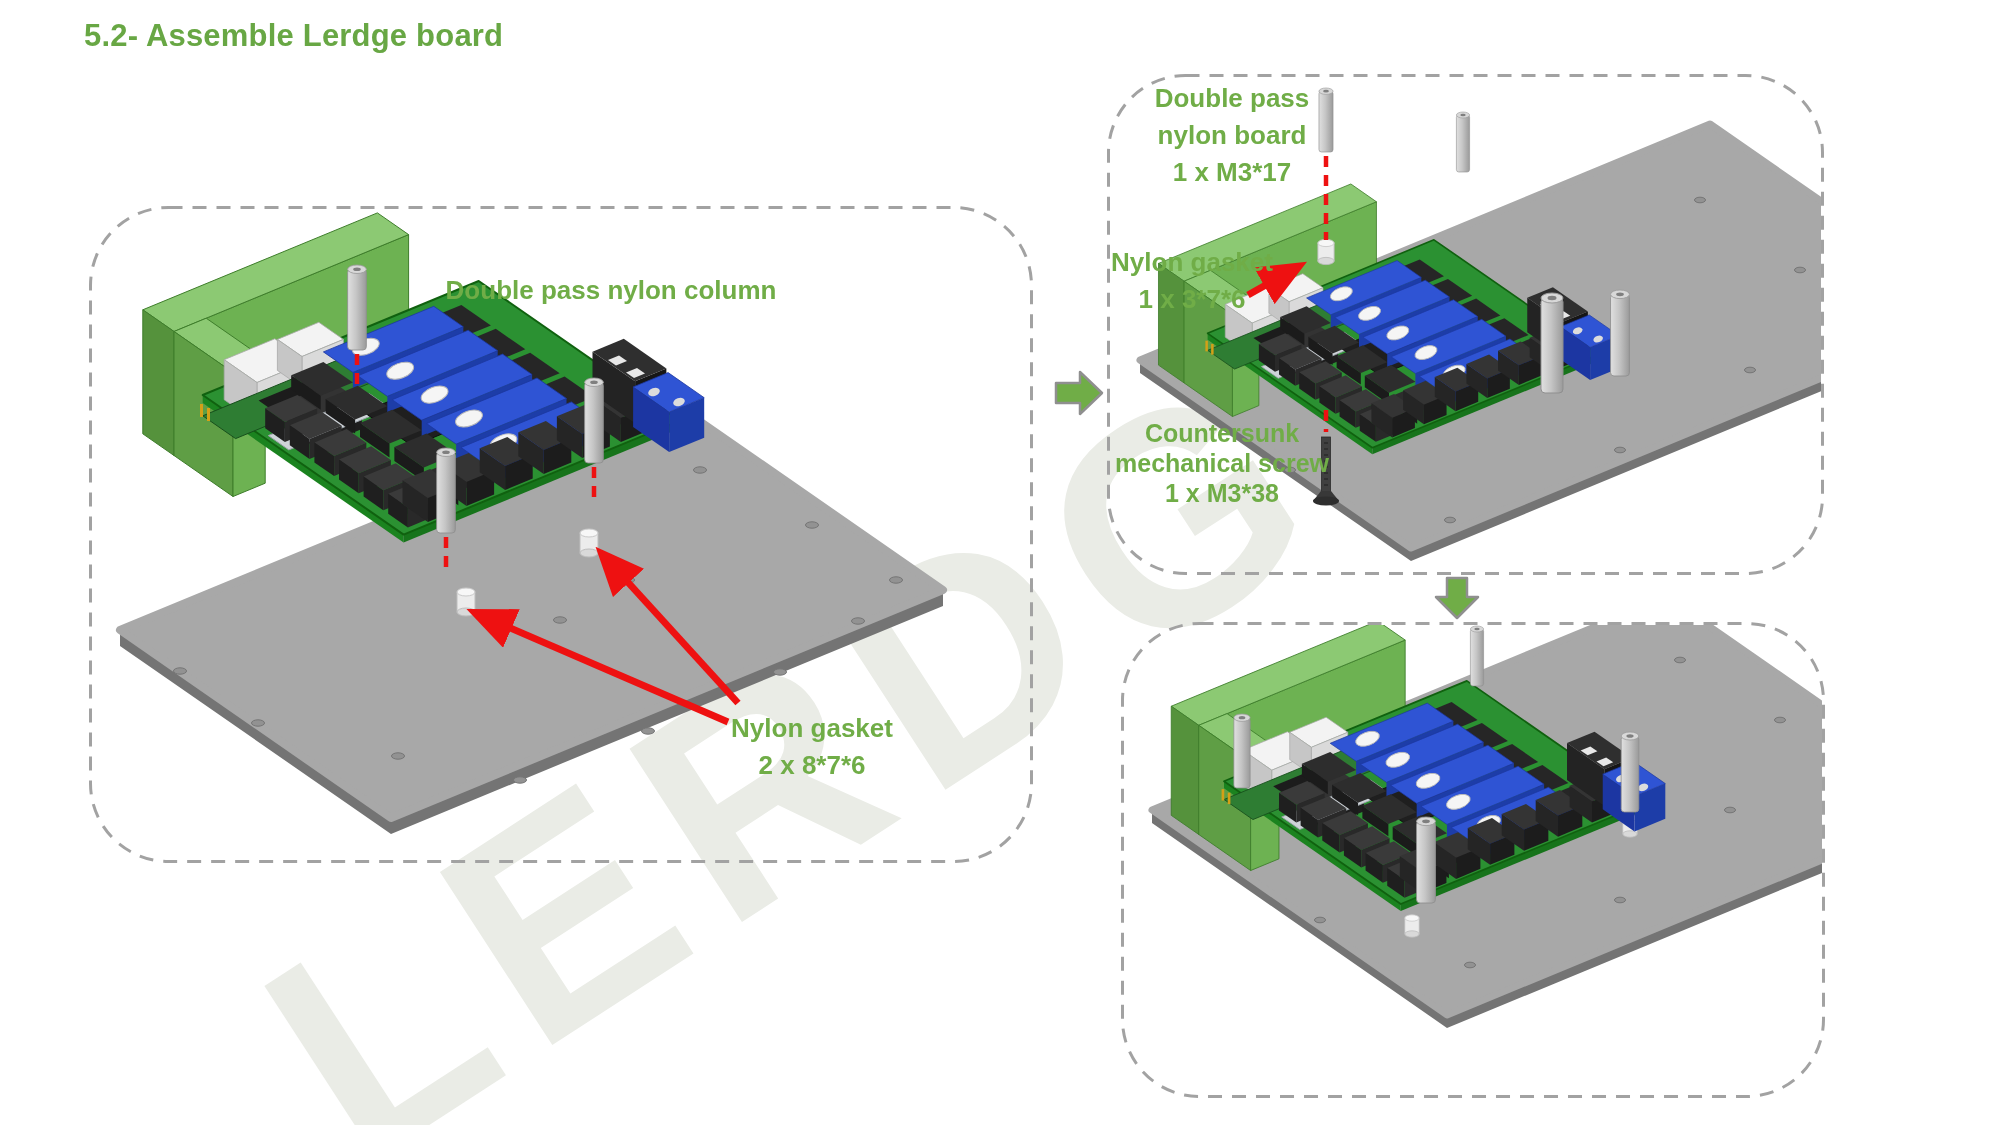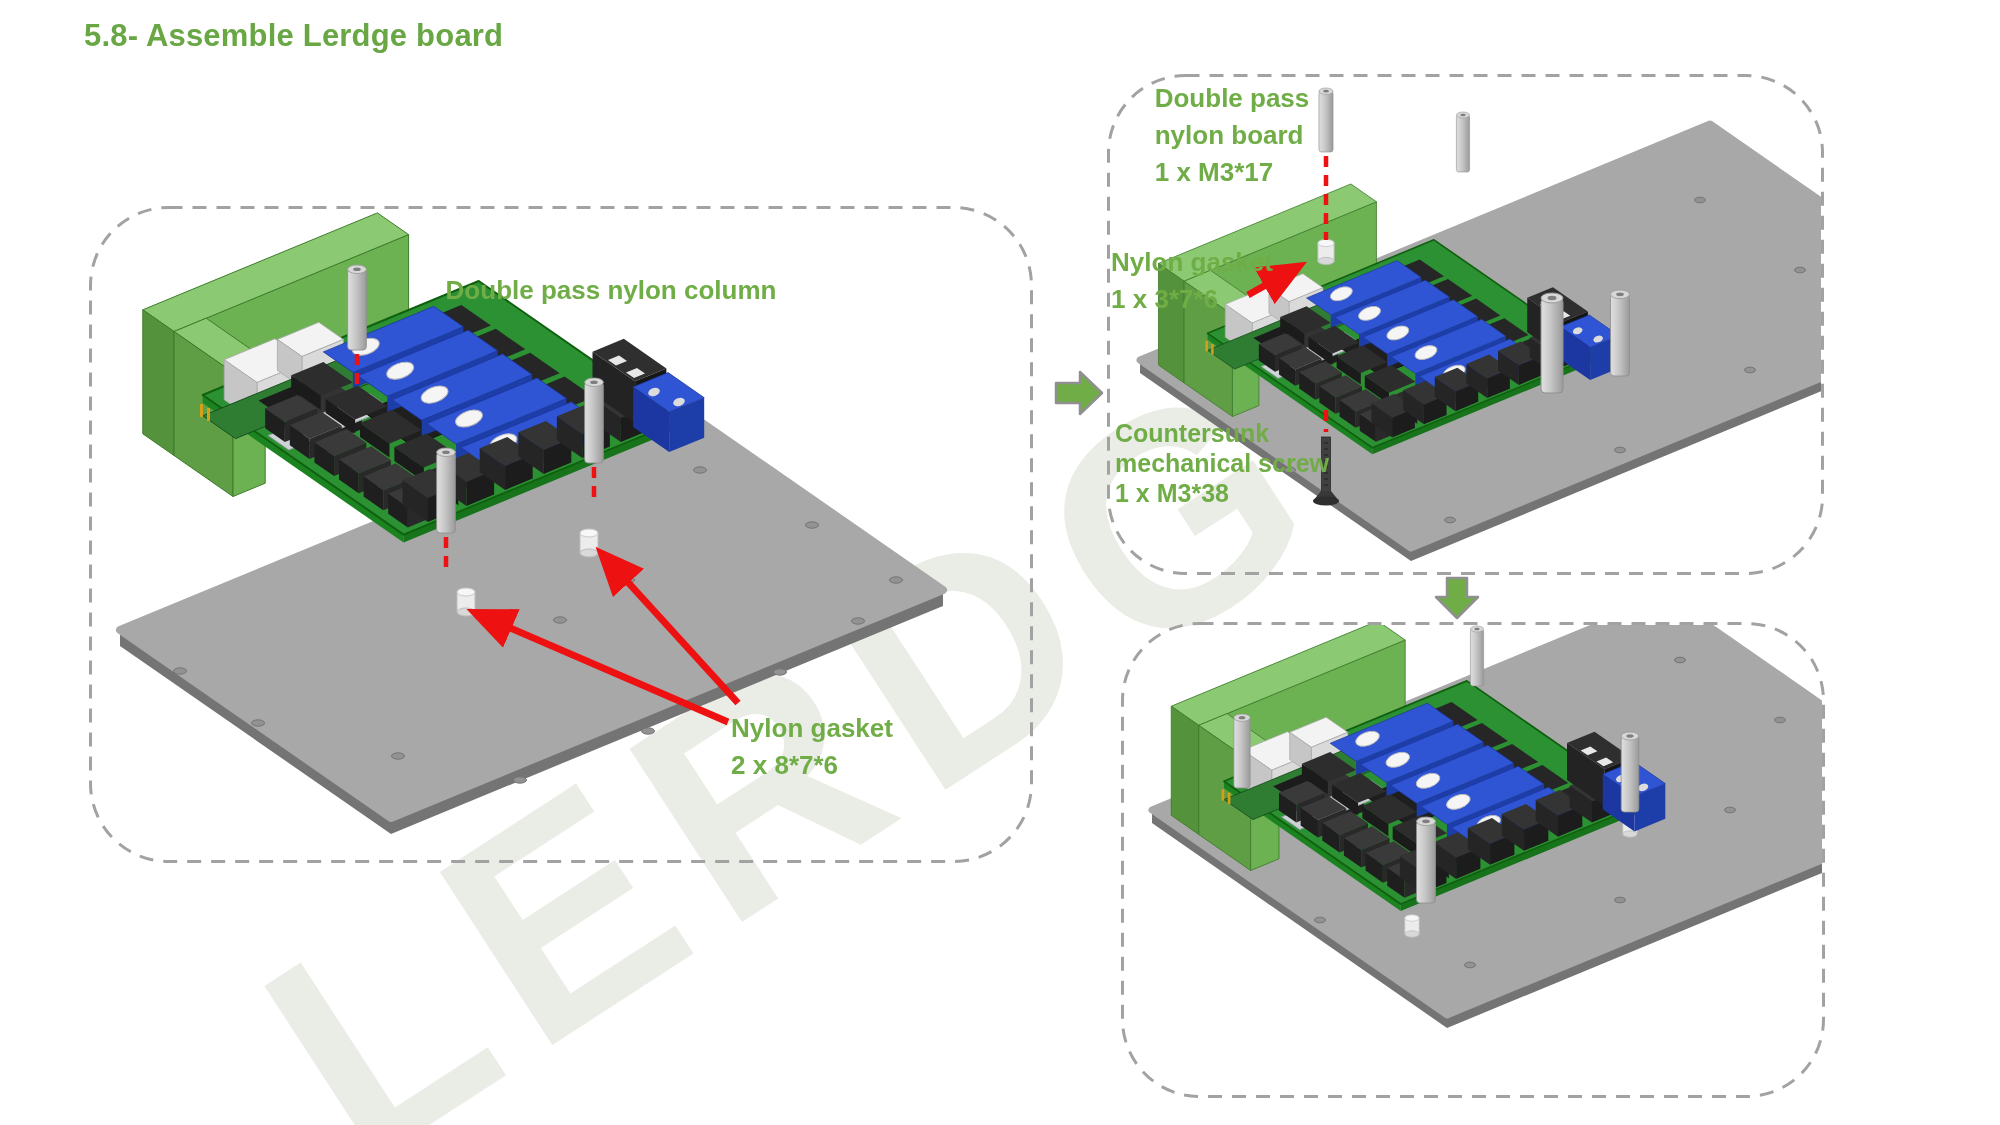--- a/index.html
+++ b/index.html
@@ -1,21 +1,21 @@
 <!DOCTYPE html>
 <html><head>
 <meta charset="utf-8">
 <style>
   html,body{margin:0;padding:0;background:#fff;}
   #stage{position:relative;width:2000px;height:1125px;background:#ffffff;overflow:hidden;
          font-family:"Liberation Sans",sans-serif;}
   #scene-svg{position:absolute;left:0;top:0;}
   .page-title{position:absolute;left:84px;top:18px;font-size:31px;font-weight:bold;
               color:#68a744;letter-spacing:0.2px;}
-  .lbl{position:absolute;transform:translateX(-50%);text-align:left;color:#70ad47;
+  .lbl{position:absolute;transform:translateX(-50%);text-align:center;color:#70ad47;
        font-weight:bold;white-space:nowrap;font-size:26px;line-height:37px;}
   .lbl.small{font-size:25px;line-height:30px;}
 </style>
 </head>
 <body>
 
 <div id="stage">
 
 <svg id="scene-svg" width="2000" height="1125" viewBox="0 0 2000 1125">
   <defs>
@@ -244,21 +244,21 @@
   <g fill="none" stroke="#a2a2a2" stroke-width="3" stroke-dasharray="14 10">
     <rect x="90.5" y="207.5" width="941" height="654" rx="78"></rect>
     <rect x="1108.5" y="75.5" width="714" height="498" rx="77"></rect>
     <rect x="1122.5" y="623.5" width="701" height="473" rx="77"></rect>
   </g>
 
   <polygon points="1056,383 1080,383 1080,372 1102,393 1080,414 1080,403 1056,403" fill="#70ad47" stroke="#8f8f8f" stroke-width="2.5" stroke-linejoin="round"></polygon>
   <polygon points="1447,578 1467,578 1467,597 1478,597 1457,618 1436,597 1447,597" fill="#70ad47" stroke="#8f8f8f" stroke-width="2.5" stroke-linejoin="round"></polygon>
 </svg>
 
-<div class="page-title">5.8- Assemble Lerdge board</div>
+<div class="page-title">5.2- Assemble Lerdge board</div>
 
 <div class="lbl" style="left:575px;top:272px;margin-left:36px;">
   <div>Double pass nylon column</div>
 </div>
 
 <div class="lbl" style="left:812px;top:710px;">
   <div>Nylon gasket</div>
   <div>2 x 8*7*6</div>
 </div>
 

